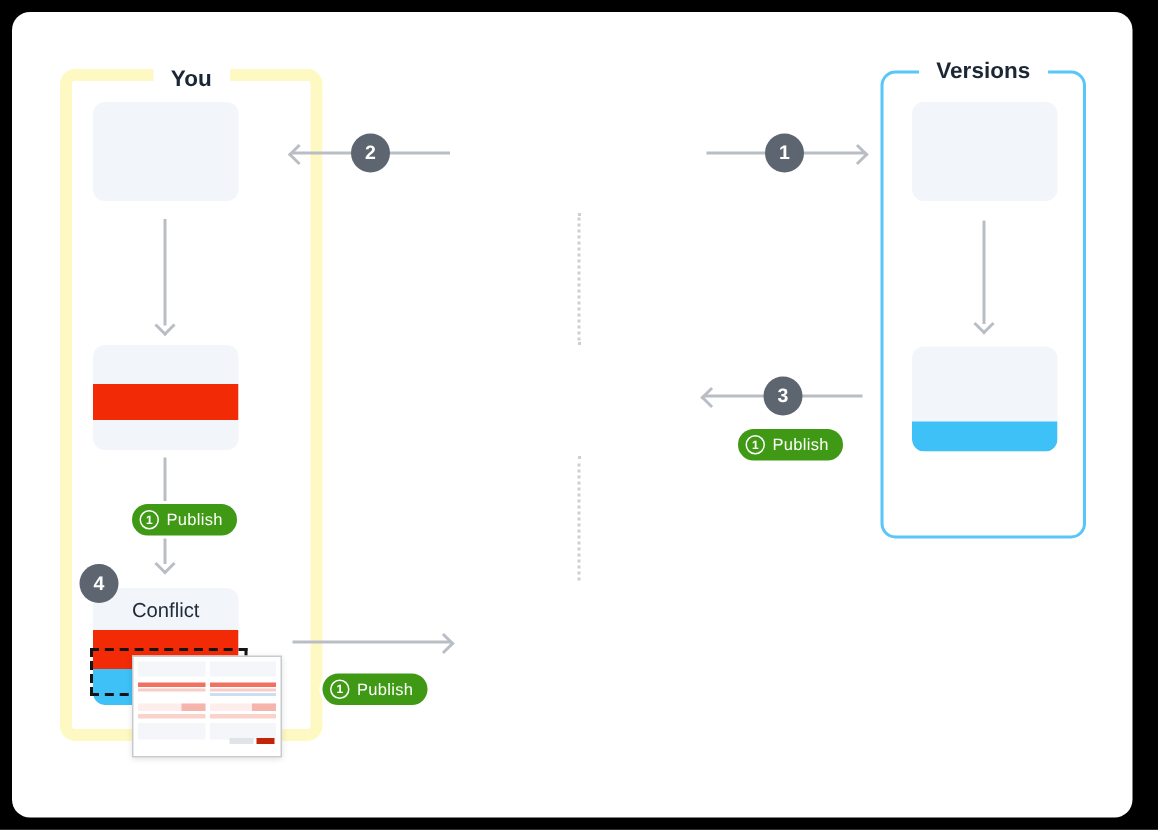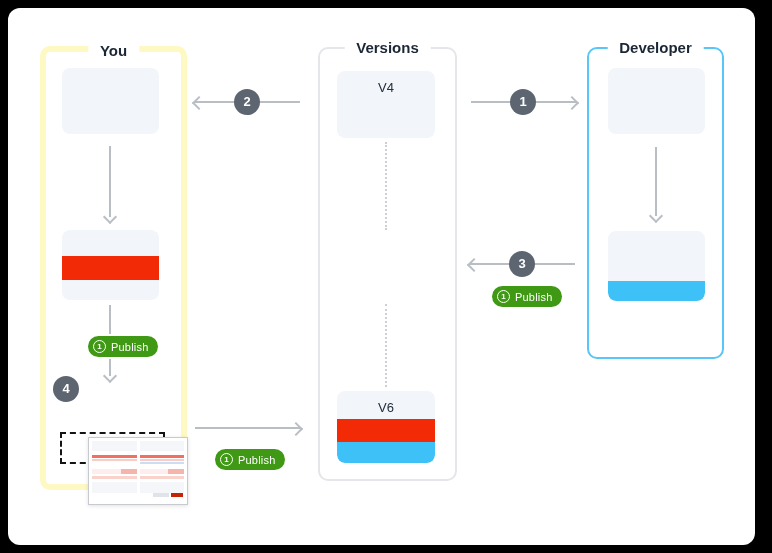--- a/index.html
+++ b/index.html
@@ -2,21 +2,21 @@
 <html><head>
 <meta charset="utf-8">
 <style>
   html,body{margin:0;padding:0;background:#000;}
   .page{position:relative;width:772px;height:553px;background:#000;overflow:hidden;
         font-family:"Liberation Sans",sans-serif;}
   .canvas{position:absolute;left:8px;top:8px;width:747px;height:537px;background:#fff;border-radius:12px;}
 
   
   .panel{position:absolute;border-radius:10px;background:transparent;}
-  .panel.you{left:40px;top:46px;width:135px;height:432px;border:6px solid #fef9c3;}
+  .panel.you{left:40px;top:46px;width:135px;height:432px;border:8px solid #fef9c3;padding-left:24px;}
   .panel.versions{left:318px;top:47px;width:135px;height:430px;border:2px solid #e4e6e9;}
   .panel.developer{left:587px;top:47px;width:133px;height:308px;border:2px solid #58c6f8;}
   .panel-title{position:absolute;top:-11px;left:50%;transform:translateX(-50%);
                background:#fff;padding:0 12px;font-size:15px;font-weight:600;color:#1b2734;
                line-height:20px;white-space:nowrap;}
 
   
   .card{position:absolute;background:#f2f5f9;border-radius:8px;overflow:hidden;}
   .vlabel{display:block;text-align:center;padding-top:9px;font-size:13px;color:#232f3b;}
   .stripe{position:absolute;left:0;right:0;}
@@ -95,20 +95,25 @@
       <i class="vline"></i>
     </div>
 
   <div class="publish" style="left:88px;top:336px">
     <span class="pub-icon">1</span>
     <span class="pub-label">Publish</span>
   </div>
 
   <div class="numcircle" style="left:53px;top:376px">4</div>
 
+  <div class="card" style="left:62px;top:392px;width:97px;height:78px;z-index:2">
+    <div class="conflict-label">Conflict</div>
+    <div class="stripe red" style="top:28px;height:26px"></div>
+    <div class="stripe blue" style="top:54px;height:24px;border-radius:0 0 8px 8px"></div>
+  </div>
 
   <div class="dashed-rect"></div>
 
   <div class="diff-popup">
     <div class="diff-cols">
       <div class="diff-col">
         <div class="d-band"></div>
         <div class="d-red"></div>
         <div class="d-pink"></div>
         <div class="d-gap"></div>
@@ -129,41 +134,30 @@
           </div>
         <div class="d-pink2"></div>
         <div class="d-band2"></div>
       </div>
     </div>
     <div class="d-btns">
       <span class="d-btn-gray"></span><span class="d-btn-red"></span>
     </div>
   </div>
 
-  <div class="panel versions">
-    <span class="panel-title">Versions</span>
-  </div>
 
-  <div class="card" style="left:337px;top:71px;width:98px;height:67px;z-index:2">
-    <span class="vlabel">V4</span>
-  </div>
 
   <div class="dotline" style="left:385px;top:142px;height:88px;z-index:2"></div>
 
 
   <div class="dotline" style="left:385px;top:304px;height:83px;z-index:2"></div>
 
-  <div class="card" style="left:337px;top:391px;width:98px;height:72px;z-index:2">
-    <span class="vlabel">V6</span>
-    <div class="stripe red" style="top:28px;height:23px"></div>
-    <div class="stripe blue" style="top:51px;height:21px;border-radius:0 0 8px 8px"></div>
-  </div>
 
   <div class="panel developer">
-    <span class="panel-title">Developer</span>
+    <span class="panel-title">Versions</span>
   </div>
 
   <div class="card" style="left:608px;top:68px;width:97px;height:66px;z-index:2"></div>
 
   <div class="varrow" style="left:649px;top:147px;height:76px;z-index:2">
       <i class="vline"></i>
     </div>
 
   <div class="card" style="left:608px;top:231px;width:97px;height:70px;z-index:2">
     <div class="stripe blue" style="bottom:0;height:20px;border-radius:0 0 8px 8px"></div>

